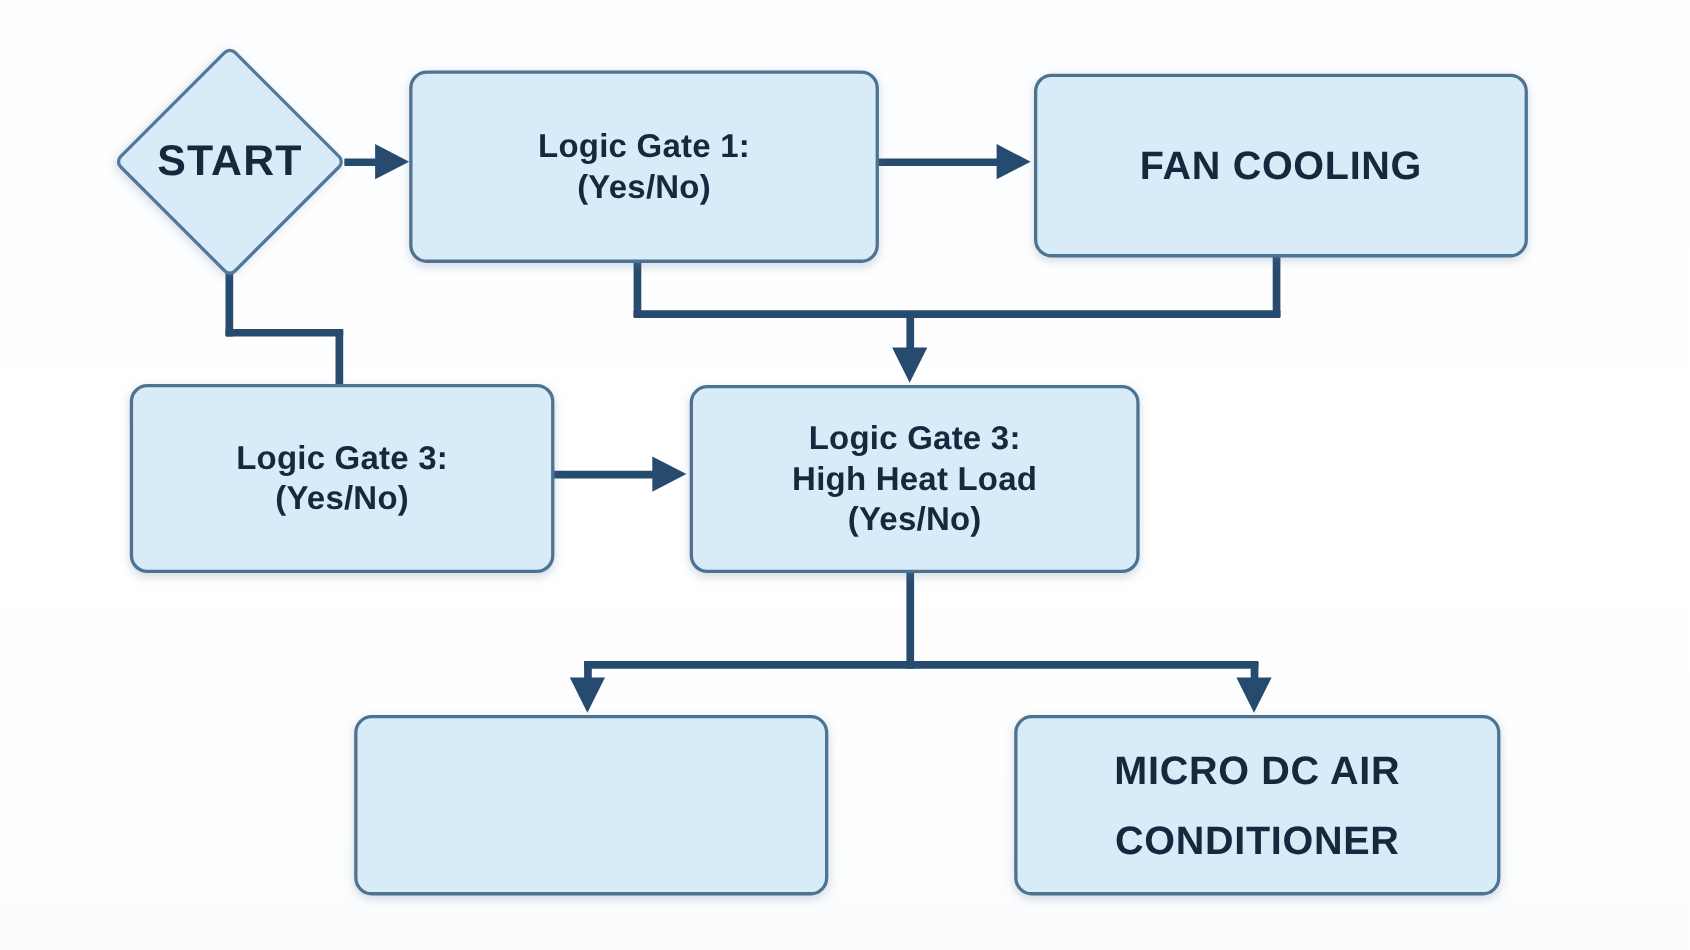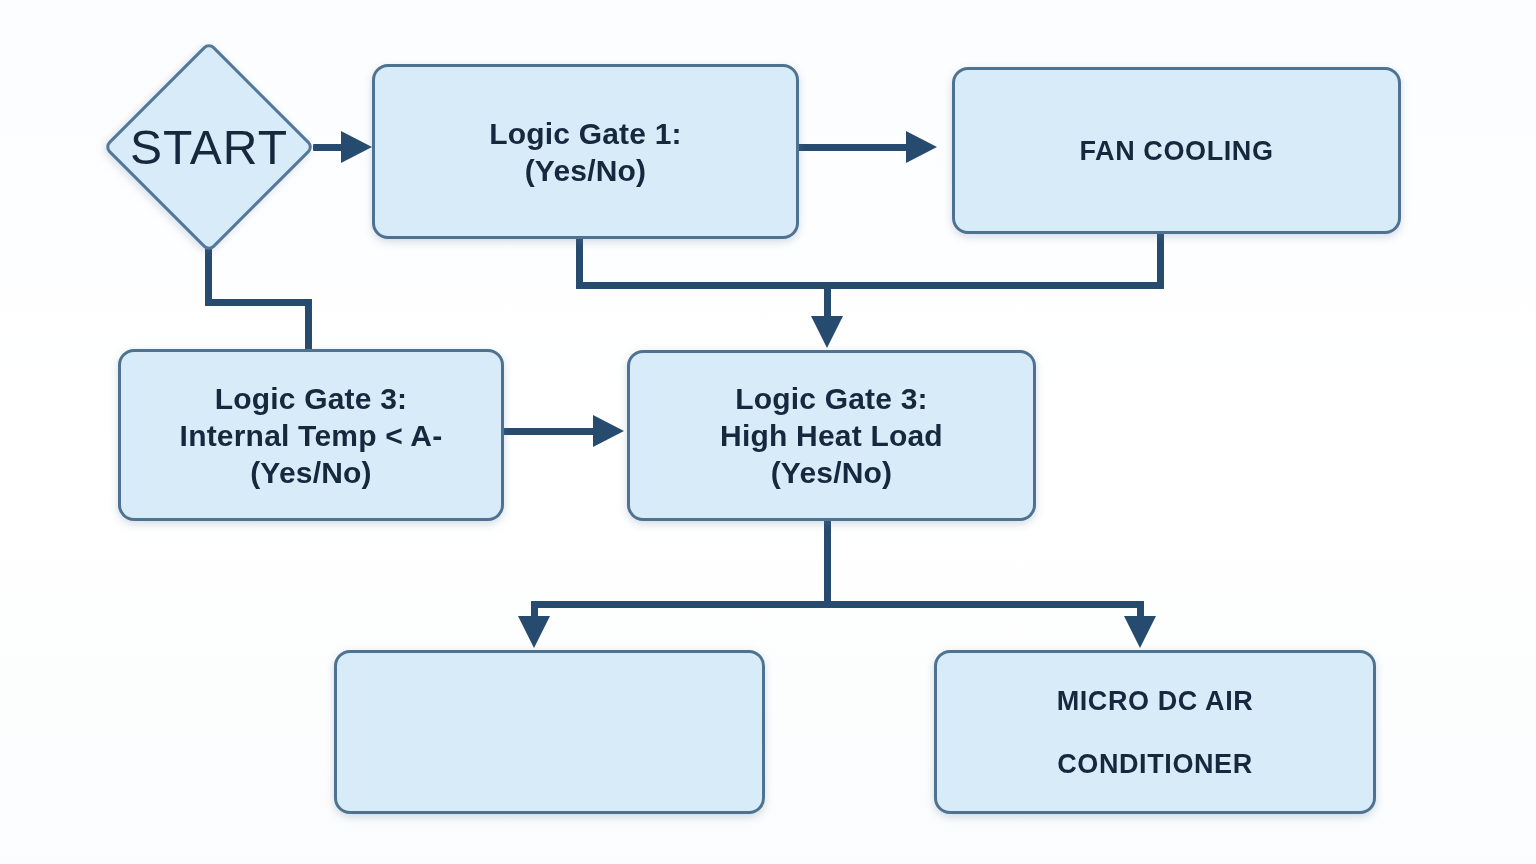--- a/index.html
+++ b/index.html
@@ -46,37 +46,37 @@
     border-radius:16px;
     box-shadow:0 3px 9px rgba(96,130,162,.28);
     display:flex;flex-direction:column;
     align-items:center;justify-content:center;
     text-align:center;
     color:var(--text);
     font-weight:700;
   }
   .box .tline{display:block;}
   .gate-text{font-size:30px;line-height:37px;letter-spacing:.2px;}
-  .caps-text{font-size:27px;line-height:40px;letter-spacing:.6px;margin-left:12px;}
+  .caps-text{font-size:36px;line-height:40px;letter-spacing:.6px;}
   .diamond-wrap{
     position:absolute;left:103px;top:42px;width:212px;height:210px;
     display:flex;align-items:center;justify-content:center;
   }
   .diamond-shape{
     position:absolute;left:31px;top:30px;width:144px;height:144px;
     background:var(--node-fill);
     border:3px solid #54789a;
     border-radius:8px;
     transform:rotate(45deg);
     box-shadow:0 3px 9px rgba(96,130,162,.25);
   }
   .diamond-label{
     position:relative;
-    color:var(--text);font-weight:400;
-    font-size:48px;letter-spacing:1px;
+    color:var(--text);font-weight:700;
+    font-size:39px;letter-spacing:1px;
   }
 </style>
 </head>
 <body>
 
 <div class="canvas">
 
   <div class="line" style="left:313px;top:144px;width:33px;height:7px;"></div>
   <div class="arrow-right" style="left:341px;top:131px;"></div>
 
@@ -112,21 +112,20 @@
     <span class="tline">Logic Gate 1:</span>
     <span class="tline">(Yes/No)</span>
   </div>
 
   <div class="box caps-text" style="left:940px;top:67px;width:443px;height:161px;">
     <span class="tline">FAN COOLING</span>
   </div>
 
   <div class="box gate-text" style="left:118px;top:349px;width:380px;height:166px;">
     <span class="tline">Logic Gate 3:</span>
-    <span class="tline">Internal Temp &lt; A-</span>
     <span class="tline">(Yes/No)</span>
   </div>
 
   <div class="box gate-text" style="left:627px;top:350px;width:403px;height:165px;">
     <span class="tline">Logic Gate 3:</span>
     <span class="tline">High Heat Load</span>
     <span class="tline">(Yes/No)</span>
   </div>
 
   <div class="box caps-text" style="left:322px;top:650px;width:425px;height:158px;">

